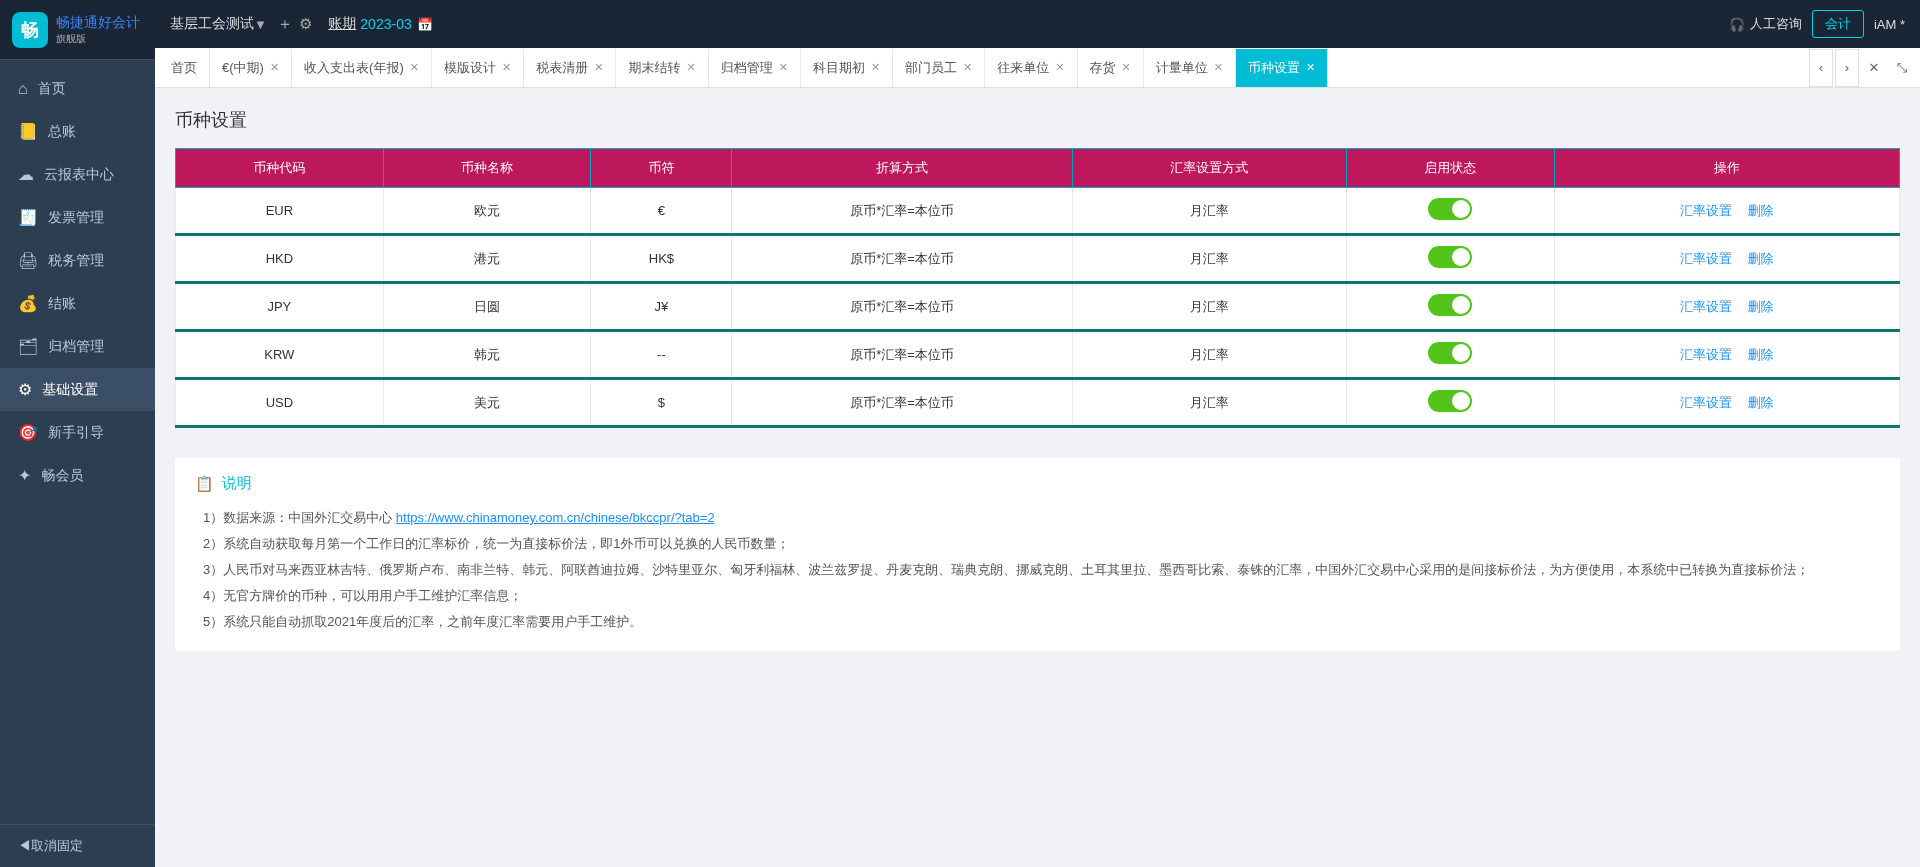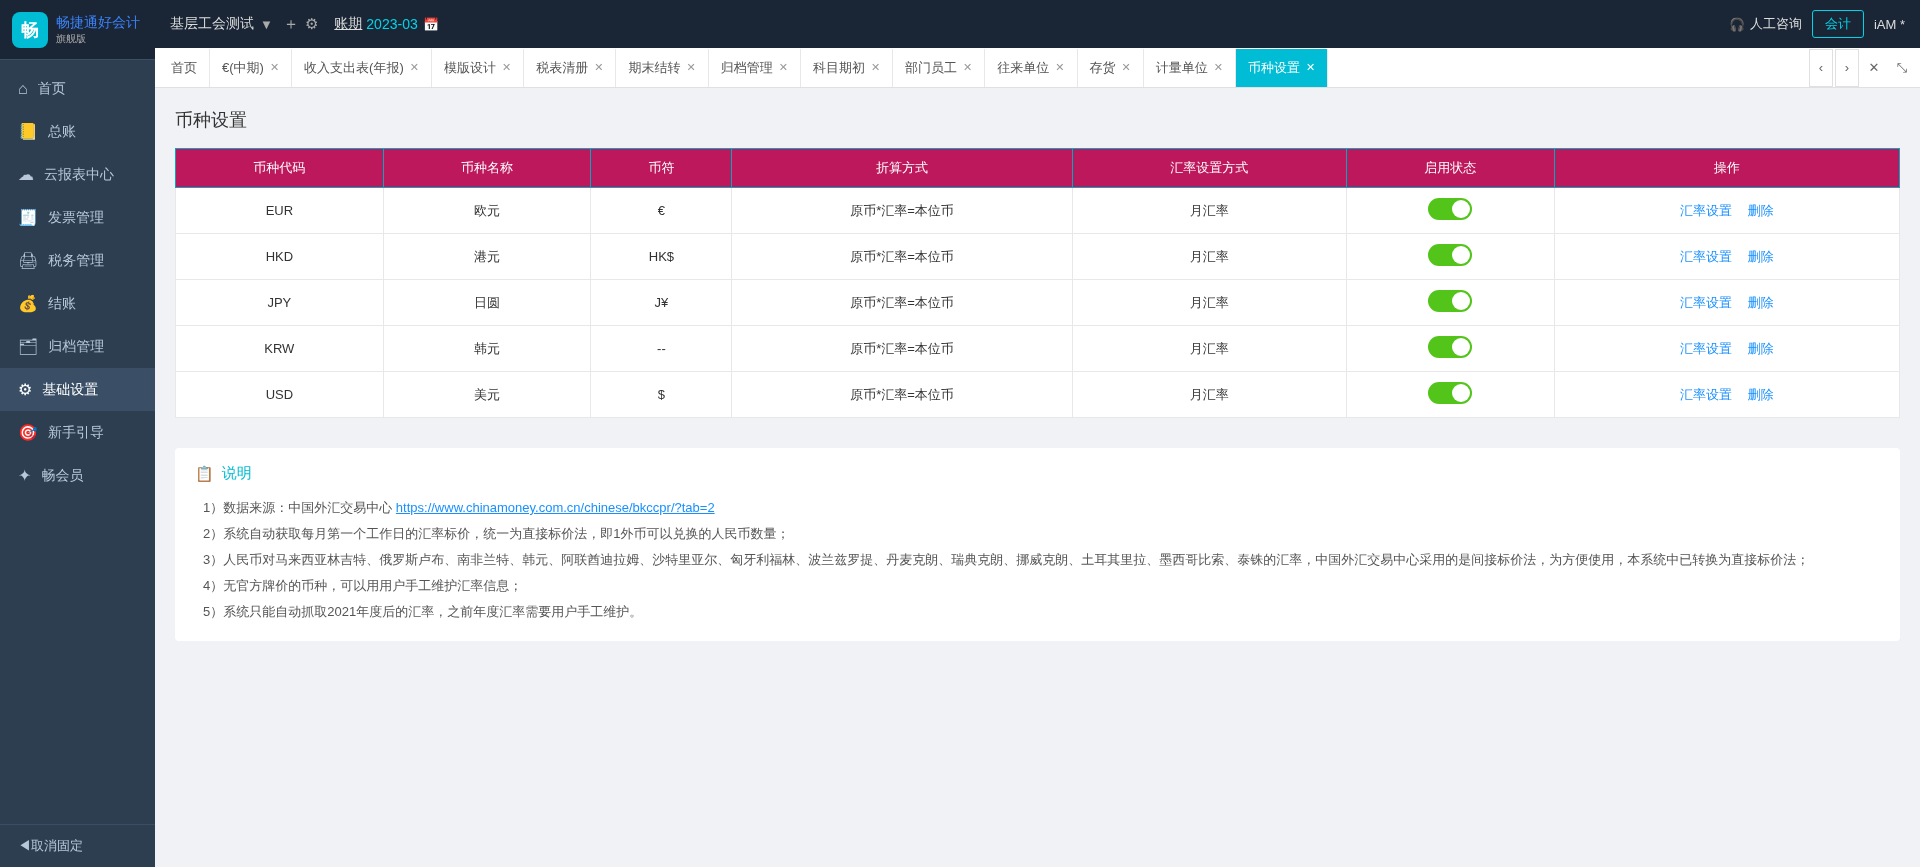--- a/index.html
+++ b/index.html
@@ -32,21 +32,21 @@
       padding: 12px 18px; color: #b8c7d9; font-size: 13px;
       cursor: pointer; display: flex; align-items: center; border-top: 1px solid #3a4f66;
     }
 
     
     .header {
       position: fixed; left: 155px; top: 0; right: 0; height: 48px;
       background: #1a2535; display: flex; align-items: center; padding: 0 15px;
       z-index: 100;
     }
-    .header-company { color: #ddd; font-size: 14px; margin-right: 6px; }
+    .header-company { color: #ddd; font-size: 14px; }
     .header-dropdown { color: #aaa; cursor: pointer; margin-right: 10px; }
     .header-add { color: #aaa; cursor: pointer; margin-right: 6px; font-size: 16px; }
     .header-settings { color: #aaa; cursor: pointer; margin-right: 16px; font-size: 15px; }
     .header-period { color: #ddd; font-size: 14px; margin-right: 4px; text-decoration: underline; }
     .header-period-val { color: #00d4e8; font-size: 14px; margin-right: 6px; }
     .header-cal { color: #00d4e8; cursor: pointer; }
     .header-right { margin-left: auto; display: flex; align-items: center; gap: 10px; }
     .header-service { color: #ddd; font-size: 13px; display: flex; align-items: center; gap: 4px; cursor: pointer; }
     .btn-kuaiji {
       background: transparent; border: 1px solid #00d4e8; color: #00d4e8;
@@ -97,21 +97,21 @@
       border-radius: 4px; cursor: pointer; font-size: 14px; font-weight: 500;
     }
 
     
     .currency-table { width: 100%; border-collapse: collapse; background: #fff; }
     .currency-table thead tr { background: #be185d; }
     .currency-table thead th {
       color: #fff; padding: 10px 14px; font-size: 13px; font-weight: 500;
       border: 1px solid #00a8c0; text-align: center;
     }
-    .currency-table tbody tr { border-bottom: 1px solid #0f766e; }
+    .currency-table tbody tr { border-bottom: 3px solid #0f766e; }
     .currency-table tbody td {
       padding: 10px 14px; text-align: center; color: #333; font-size: 13px;
       border: 1px solid #e8e8e8;
     }
     .link-blue { color: #1890ff; cursor: pointer; margin: 0 6px; }
 
     
     .toggle-switch {
       display: inline-flex; align-items: center; width: 44px; height: 22px;
       background: #52c41a; border-radius: 11px; position: relative; cursor: pointer;

